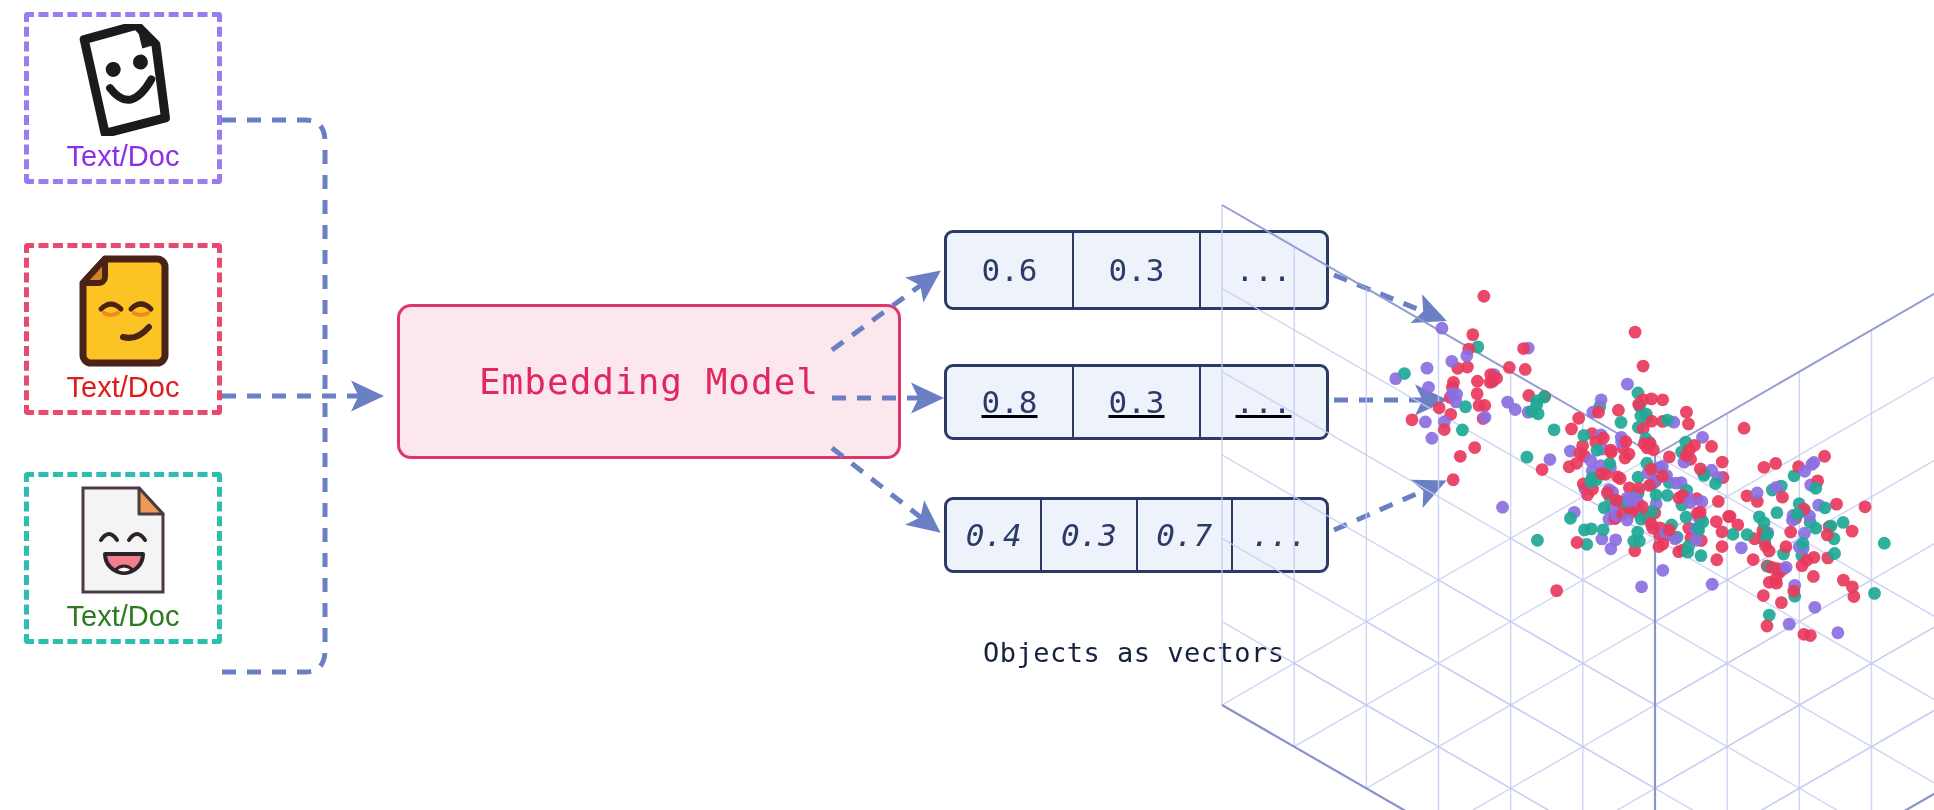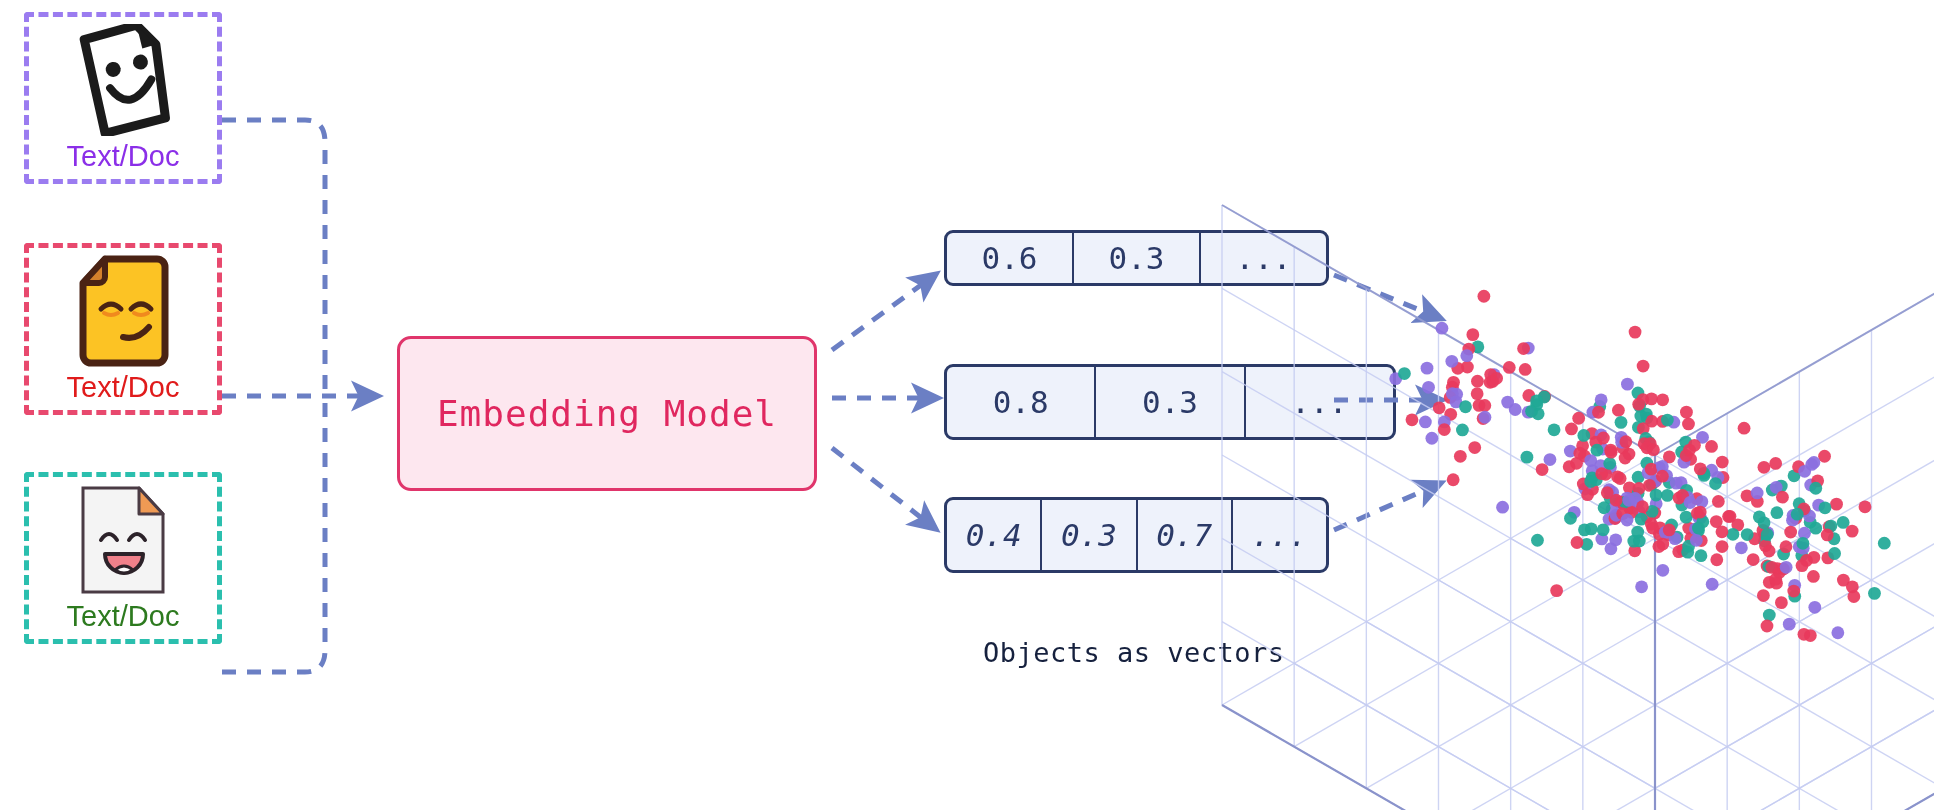--- a/index.html
+++ b/index.html
@@ -82,31 +82,31 @@
         <path d="M62 4 L86 30 H62 Z" fill="#ef9a54" stroke="#4a3b44" stroke-width="3" stroke-linejoin="round"></path>
         <path d="M24 56 Q32 44 40 56" fill="none" stroke="#2c2229" stroke-width="4" stroke-linecap="round"></path>
         <path d="M52 56 Q60 44 68 56" fill="none" stroke="#2c2229" stroke-width="4" stroke-linecap="round"></path>
         <path d="M28 70 H66 A19 19 0 0 1 28 70 Z" fill="#f0808a" stroke="#2c2229" stroke-width="4" stroke-linejoin="round"></path>
         <path d="M38 86 Q47 78 56 86 Q47 92 38 86 Z" fill="#fdfdfd" stroke="#2c2229" stroke-width="3"></path>
       </svg>
     </div>
     <div class="doc-label" style="color:#2d7a1f;">Text/Doc</div>
   </div>
 
-  <div class="embed-box" style="left:397px;top:336px;width:420px;height:155px;">
+  <div class="embed-box" style="left:397px;top:304px;width:504px;height:155px;">
     <span class="embed-label">Embedding Model</span>
   </div>
 
-  <div class="vec-row" style="left:944px;top:230px;width:385px;height:56px;">
+  <div class="vec-row" style="left:944px;top:230px;width:385px;height:80px;">
     <div class="vec-cell">0.6</div>
     <div class="vec-cell">0.3</div>
     <div class="vec-cell">...</div>
   </div>
 
-  <div class="vec-row" style="left:944px;top:364px;width:452px;height:76px;">
+  <div class="vec-row" style="left:944px;top:364px;width:385px;height:76px;text-decoration:underline;">
     <div class="vec-cell">0.8</div>
     <div class="vec-cell">0.3</div>
     <div class="vec-cell">...</div>
   </div>
 
   <div class="vec-row" style="left:944px;top:497px;width:385px;height:76px;font-style:italic;">
     <div class="vec-cell">0.4</div>
     <div class="vec-cell">0.3</div>
     <div class="vec-cell">0.7</div>
     <div class="vec-cell">...</div>

